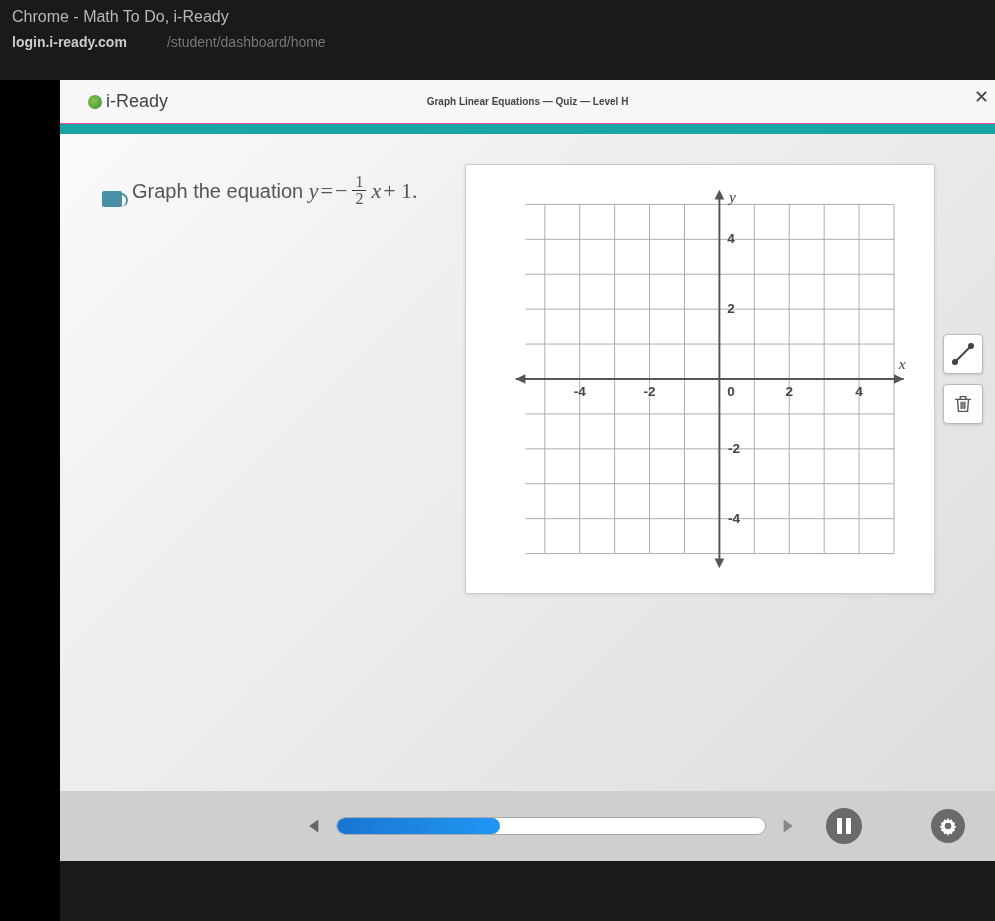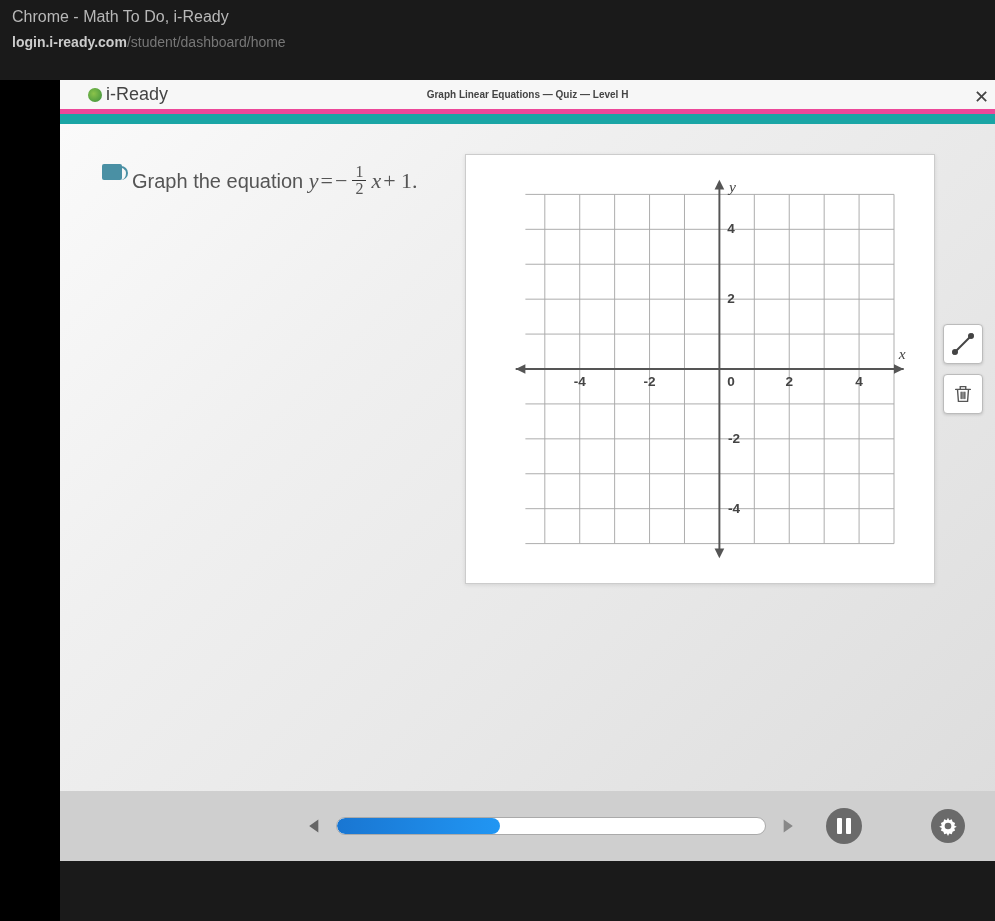--- a/index.html
+++ b/index.html
@@ -16,38 +16,38 @@
     font-size: 16px;
     padding: 8px 12px 4px;
     font-weight: 500;
   }
   .url-bar {
     color: #aaa;
     font-size: 14px;
     padding: 4px 12px 8px;
   }
   .url-bar .domain { color: #ccc; font-weight: bold; }
-  .url-bar .path { color: #777; }
+  .url-bar .path { color: #777; margin-left: 40px; }
   .app-container {
     position: absolute;
     left: 60px;
     top: 80px;
     right: 0;
     bottom: 60px;
     background: #fff;
     display: flex;
     flex-direction: column;
   }
   .app-header {
-    height: 34px;
+    height: 44px;
     display: flex;
     align-items: center;
     background: #f7f7f7;
     font-size: 15px;
-    border-bottom: 5px solid #ec4899;
+    border-bottom: 1px solid #ec4899;
     position: relative;
   }
   .brand {
     display: flex;
     align-items: center;
     gap: 4px;
     padding-left: 28px;
     font-weight: 400;
     color: #444;
     font-size: 18px;
@@ -79,21 +79,21 @@
     position: relative;
     background: linear-gradient(135deg, #fafafa 0%, #f0f0f0 30%, #e8e8e8 60%, #dcdcdc 100%);
     display: flex;
   }
   .left-panel {
     width: 400px;
     padding: 40px 20px 20px 30px;
   }
   .prompt {
     display: flex;
-    align-items: flex-start;
+    align-items: flex-end;
     gap: 10px;
     color: #555;
     font-size: 20px;
     padding-left: 12px;
   }
   .audio-icon {
     width: 20px; height: 16px;
     background: #4a90a4;
     border-radius: 2px;
     position: relative;

